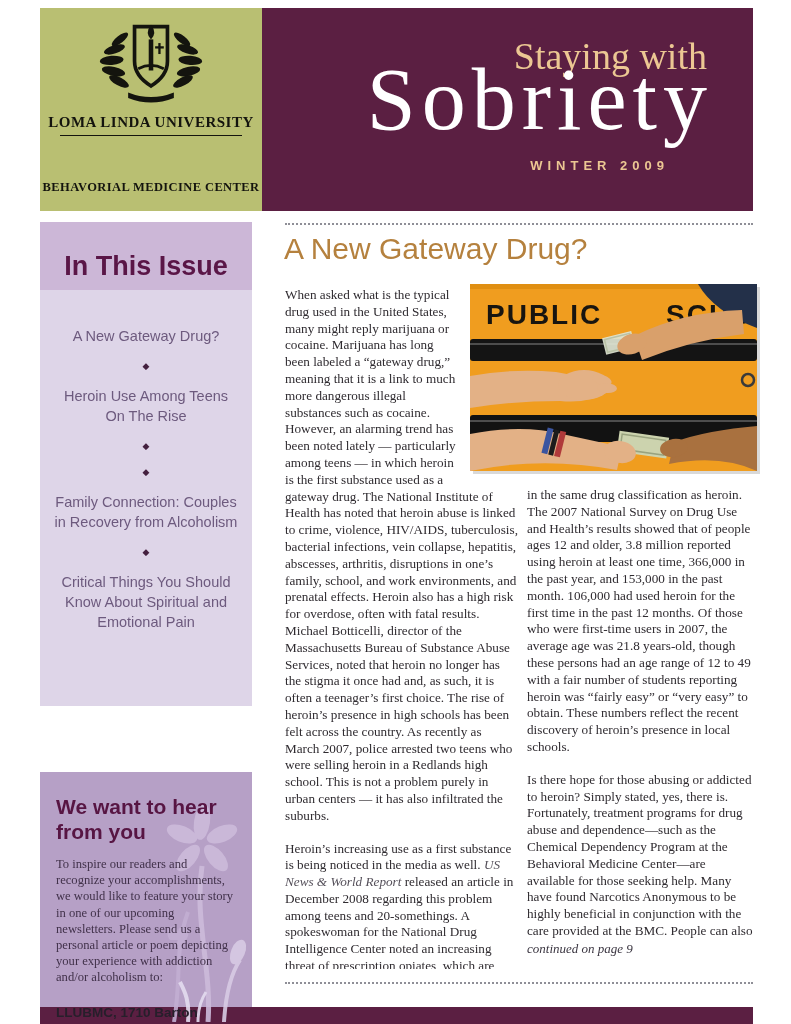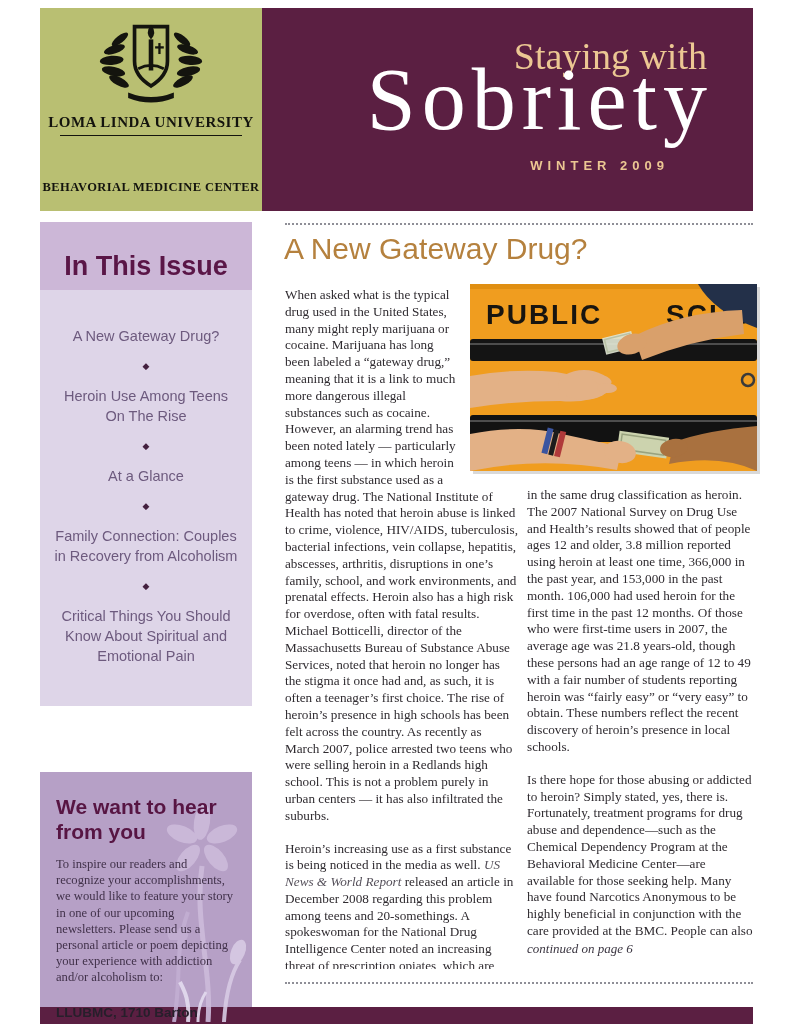--- a/index.html
+++ b/index.html
@@ -102,21 +102,20 @@
 
   <div class="abs toc-head">
     <span>In This Issue</span>
   </div>
 
   <div class="abs toc-body">
     <div class="toc-item">A New Gateway Drug?</div>
     <div class="toc-bullet">◆</div>
     <div class="toc-item">Heroin Use Among Teens On The Rise</div>
     <div class="toc-bullet">◆</div>
-    <div class="toc-item">At a Glance</div>
     <div class="toc-bullet">◆</div>
     <div class="toc-item">Family Connection: Couples in Recovery from Alcoholism</div>
     <div class="toc-bullet">◆</div>
     <div class="toc-item">Critical Things You Should Know About Spiritual and Emotional Pain</div>
   </div>
 
   <div class="abs feedback">
     <svg class="flower" width="110" height="222" viewBox="0 0 110 222" opacity="0.9">
       <g fill="#cdbbdb">
         <ellipse cx="62" cy="22" rx="8" ry="18" transform="rotate(8 62 22)"></ellipse>
@@ -191,19 +190,19 @@
     <div class="wrap-spacer"></div>
     <p class="para">When asked what is the typical drug used in the United States, many might reply marijuana or cocaine. Marijuana has long been labeled a “gateway drug,” meaning that it is a link to much more dangerous illegal substances such as cocaine. However, an alarming trend has been noted lately — particularly among teens — in which heroin is the first substance used as a gateway drug. The National Institute of Health has noted that heroin abuse is linked to crime, violence, HIV/AIDS, tuberculosis, bacterial infections, vein collapse, hepatitis, abscesses, arthritis, disruptions in one’s family, school, and work environments, and prenatal effects. Heroin also has a high risk for overdose, often with fatal results. Michael Botticelli, director of the Massachusetts Bureau of Substance Abuse Services, noted that heroin no longer has the stigma it once had and, as such, it is often a teenager’s first choice. The rise of heroin’s presence in high schools has been felt across the country. As recently as March 2007, police arrested two teens who were selling heroin in a Redlands high school. This is not a problem purely in urban centers — it has also infiltrated the suburbs.</p>
     <p class="para"><span>Heroin’s increasing use as a first substance is being noticed in the media as well. </span><span class="ital">US News &amp; World Report</span><span> released an article in December 2008 regarding this problem among teens and 20-somethings. A spokeswoman for the National Drug Intelligence Center noted an increasing threat of prescription opiates, which are</span></p>
   </div>
 
   <div class="abs col col2">
     <p class="para">in the same drug classification as heroin. The 2007 National Survey on Drug Use and Health’s results showed that of people ages 12 and older, 3.8 million reported using heroin at least one time, 366,000 in the past year, and 153,000 in the past month. 106,000 had used heroin for the first time in the past 12 months. Of those who were first-time users in 2007, the average age was 21.8 years-old, though these persons had an age range of 12 to 49 with a fair number of students reporting heroin was “fairly easy” or “very easy” to obtain. These numbers reflect the recent discovery of heroin’s presence in local schools.</p>
     <p class="para">Is there hope for those abusing or addicted to heroin? Simply stated, yes, there is. Fortunately, treatment programs for drug abuse and dependence—such as the Chemical Dependency Program at the Behavioral Medicine Center—are available for those seeking help. Many have found Narcotics Anonymous to be highly beneficial in conjunction with the care provided at the BMC. People can also</p>
   </div>
 
-  <div class="abs continued">continued on page 6</div>
+  <div class="abs continued">continued on page 9</div>
 
   <div class="abs dotline rule-bottom"></div>
 
   <div class="abs footer-bar"></div>
 
 </div>
 
 </body></html>

